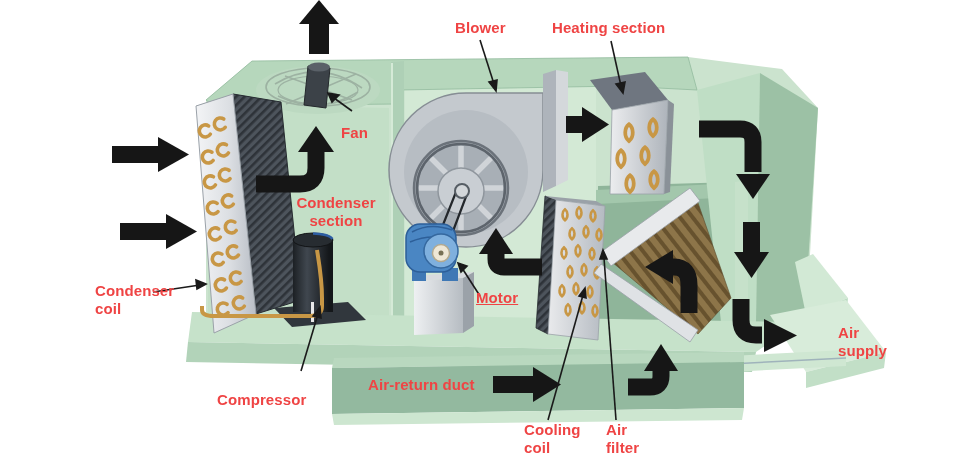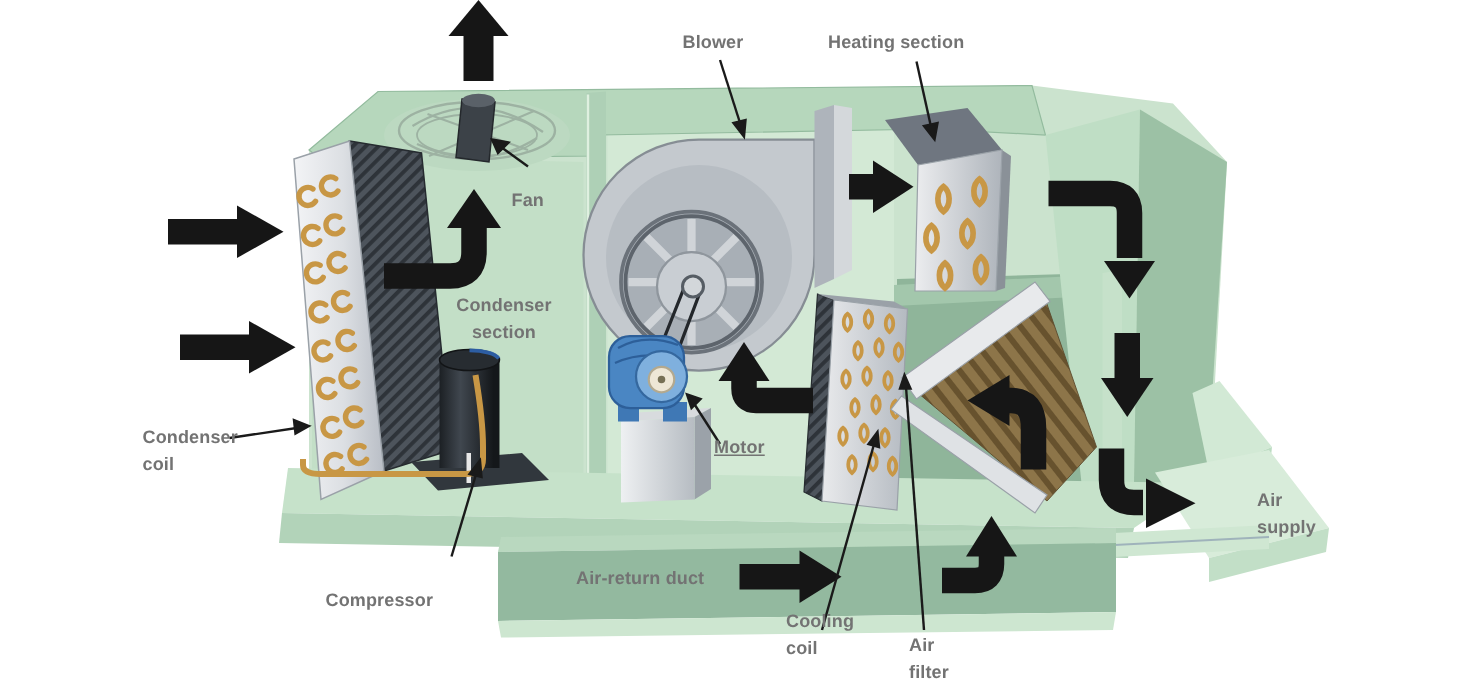--- a/index.html
+++ b/index.html
@@ -1,31 +1,31 @@
 <!DOCTYPE html>
 <html><head>
 <meta charset="utf-8">
 <style>
   html,body{margin:0;padding:0;background:#ffffff;}
   #stage{position:relative;width:980px;height:464px;background:#ffffff;overflow:hidden;
          font-family:"Liberation Sans",sans-serif;}
   #stage svg{position:absolute;left:0;top:0;}
-  .lbl{position:absolute;font-weight:700;font-size:12px;line-height:18px;color:#737373;
+  .lbl{position:absolute;font-weight:700;font-size:15px;line-height:18px;color:#ef4444;
        white-space:pre-line;letter-spacing:0.1px;}
   .ctr{transform:translateX(-50%);text-align:center;}
   #lbl-outdoor{left:146px;top:176px;}
   #lbl-condcoil{left:95px;top:282px;}
   #lbl-condsection{left:336px;top:194px;}
   #lbl-fan{left:341px;top:103px;margin-top:21px;}
   #lbl-blower{left:455px;top:19px;}
   #lbl-heating{left:552px;top:19px;text-align:center;}
   #lbl-motor{left:476px;top:289px;text-decoration:underline;}
   #lbl-compressor{left:217px;top:371px;margin-top:20px;}
-  #lbl-airreturn{left:384px;top:376px;}
-  #lbl-cooling{left:524px;top:405px;}
+  #lbl-airreturn{left:368px;top:376px;}
+  #lbl-cooling{left:524px;top:421px;}
   #lbl-airfilter{left:606px;top:421px;}
   #lbl-airsupply{left:838px;top:324px;}
 </style>
 </head>
 <body>
 
 <div id="stage">
 <svg width="980" height="464" viewBox="0 0 980 464">
   <defs>
     <linearGradient id="coilface" x1="0" y1="0" x2="1" y2="0">

